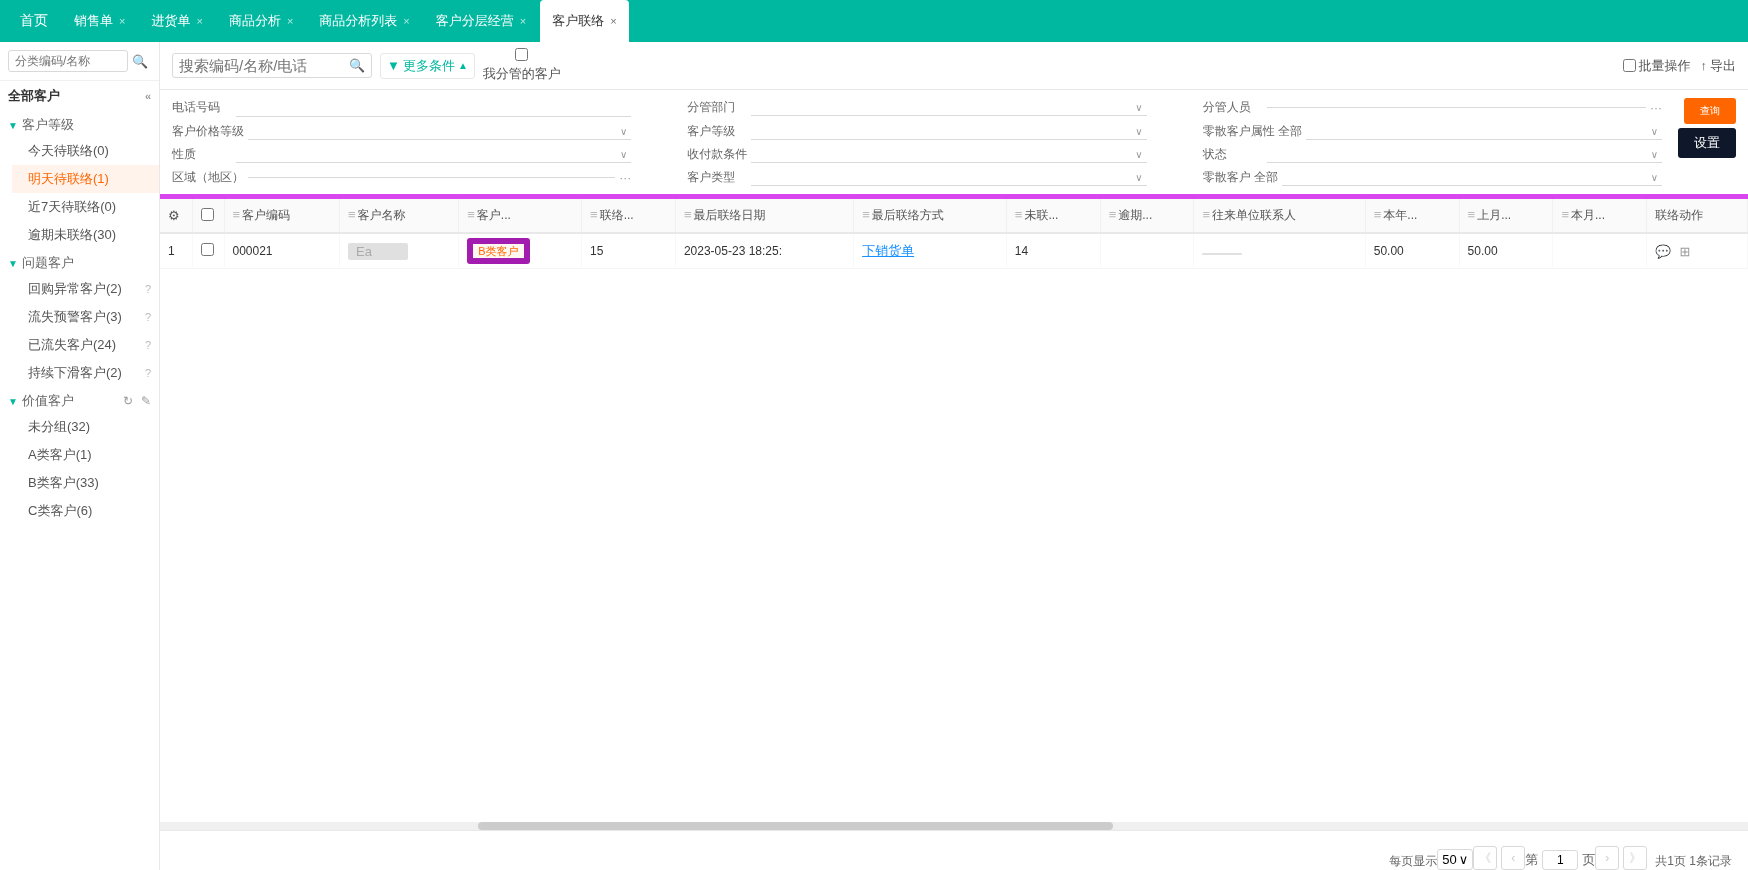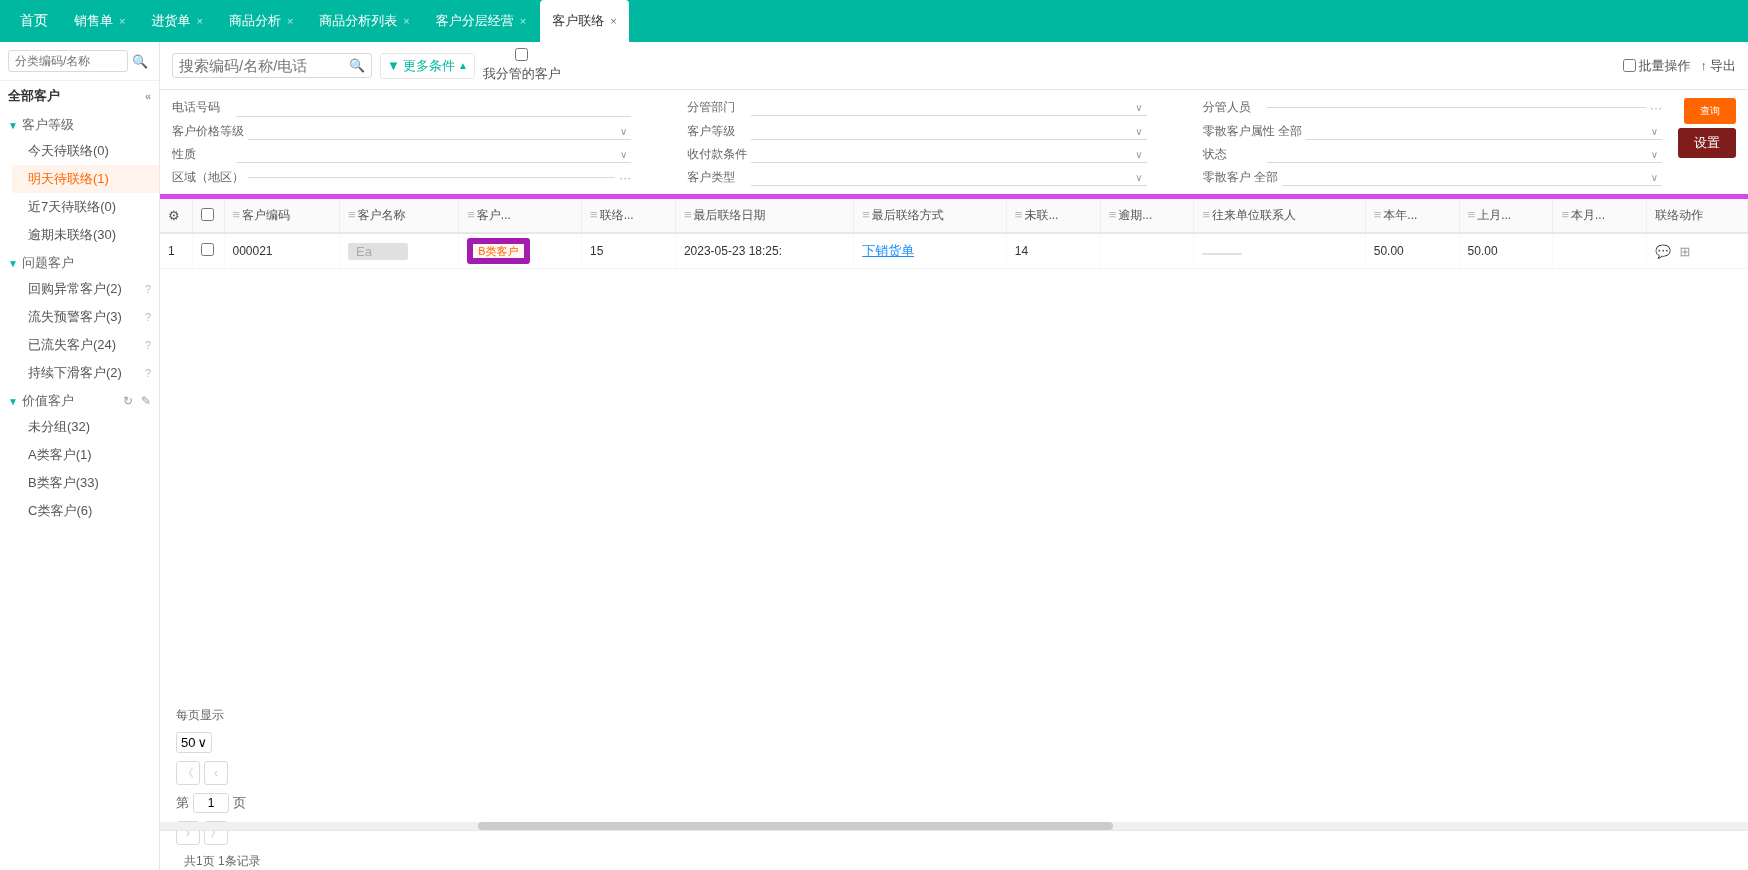--- a/index.html
+++ b/index.html
@@ -230,21 +230,21 @@
       background: #ff6600;
       color: #fff;
       border: none;
       border-radius: 3px;
       padding: 6px 16px;
       cursor: pointer;
       font-size: 10px;
       margin-left: 8px;
     }
     .settings-btn {
-      background: #7f1d1d;
+      background: #0f172a;
       color: #fff;
       border: none;
       border-radius: 3px;
       padding: 6px 16px;
       cursor: pointer;
       font-size: 13px;
       margin-left: 8px;
       margin-top: 4px;
     }
     .btn-col {
@@ -290,25 +290,23 @@
     .link-text { color: #1890ff; cursor: pointer; text-decoration: underline; }
     .tag-b { background: #fff7f0; color: #ff6600; border: 6px solid #a21caf; border-radius: 3px; padding: 1px 5px; font-size: 11px; }
     .action-icons { display: flex; gap: 8px; color: #999; cursor: pointer; }
 
     
     .pagination-bar {
       height: 40px;
       background: #fff;
       border-top: 1px solid #e8e8e8;
       display: flex;
-      align-items: flex-start;
+      align-items: flex-end;
       justify-content: flex-end;
       padding: 0 16px;
-      gap: 8px;
-      flex-direction: column;
     }
     .page-size-label { color: #666; font-size: 12px; }
     .page-size-select {
       border: 1px solid #d9d9d9;
       border-radius: 3px;
       padding: 2px 4px;
       font-size: 12px;
       cursor: pointer;
       display: flex;
       align-items: center;

